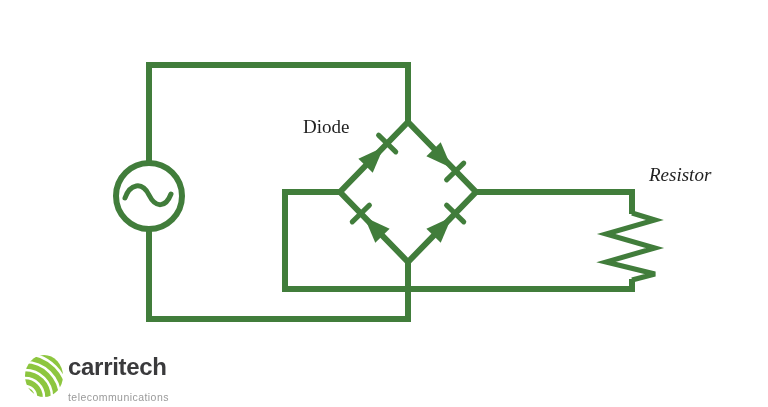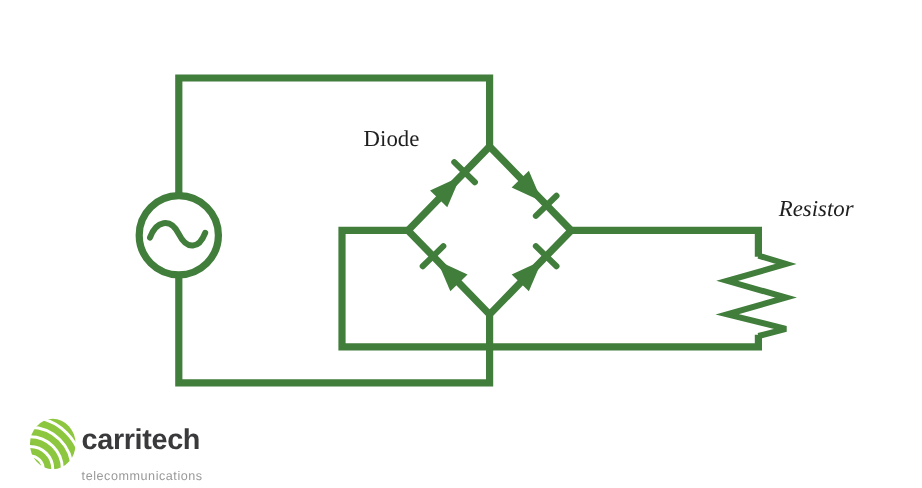--- a/index.html
+++ b/index.html
@@ -17,21 +17,21 @@
   .bar{stroke:var(--circuit-green,#407c3c);stroke-width:5;stroke-linecap:round;}
   .sine{stroke:var(--circuit-green,#407c3c);stroke-width:5;fill:none;stroke-linecap:round;}
   .label{
     position:absolute;
     font-family:"Liberation Serif", serif;
     font-size:19px;
     color:var(--text-dark,#1f1f1f);
     white-space:nowrap;
     line-height:25px;
   }
-  .logo{position:absolute;left:24px;top:348px;display:flex;align-items:flex-start;}
+  .logo{position:absolute;left:24px;top:348px;display:flex;align-items:center;}
   .logo-text{margin-left:4px;margin-top:7px;}
   .logo-name{
     font-family:"Liberation Sans", sans-serif;
     font-weight:bold;
     font-size:24px;
     line-height:24px;
     letter-spacing:-0.3px;
     color:var(--logo-text,#3a3a3c);
   }
   .logo-tagline{
@@ -83,21 +83,21 @@
       <line class="bar" x1="16" y1="-12" x2="16" y2="12"></line>
     </g>
 
     <g transform="translate(444,225) rotate(-45.8)">
       <polygon class="arrow" points="-15,-10 -15,10 11,0"></polygon>
       <line class="bar" x1="16" y1="-12" x2="16" y2="12"></line>
     </g>
   </svg>
 
 
-  <div class="label" style="left:303px;top:104px;">Diode</div>
+  <div class="label" style="left:303px;top:114px;">Diode</div>
 
   <div class="label" style="left:649px;top:162px;font-style:italic;">
     <div>Resistor</div>
   </div>
 
   <div class="logo">
     <svg width="40" height="44" viewBox="0 0 40 44">
       <defs>
         <linearGradient id="lg" x1="0" y1="1" x2="1" y2="0">
           <stop offset="0" class="stop-dark"></stop>

